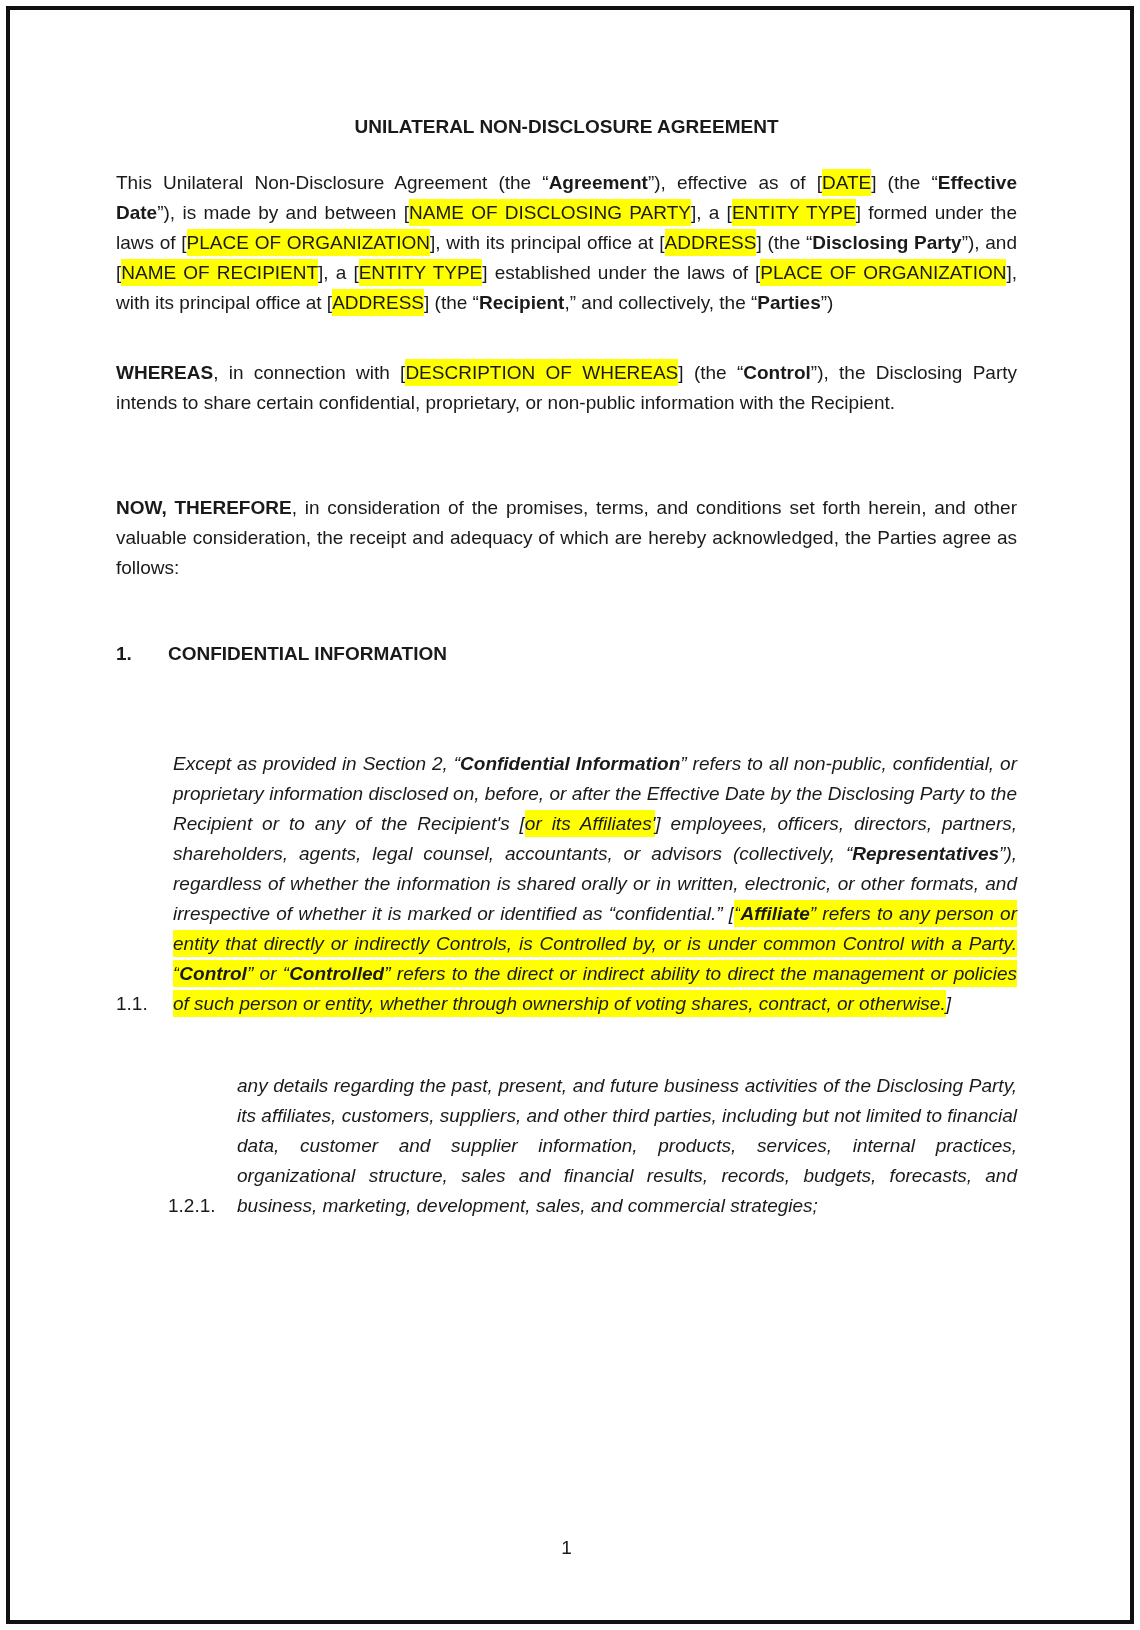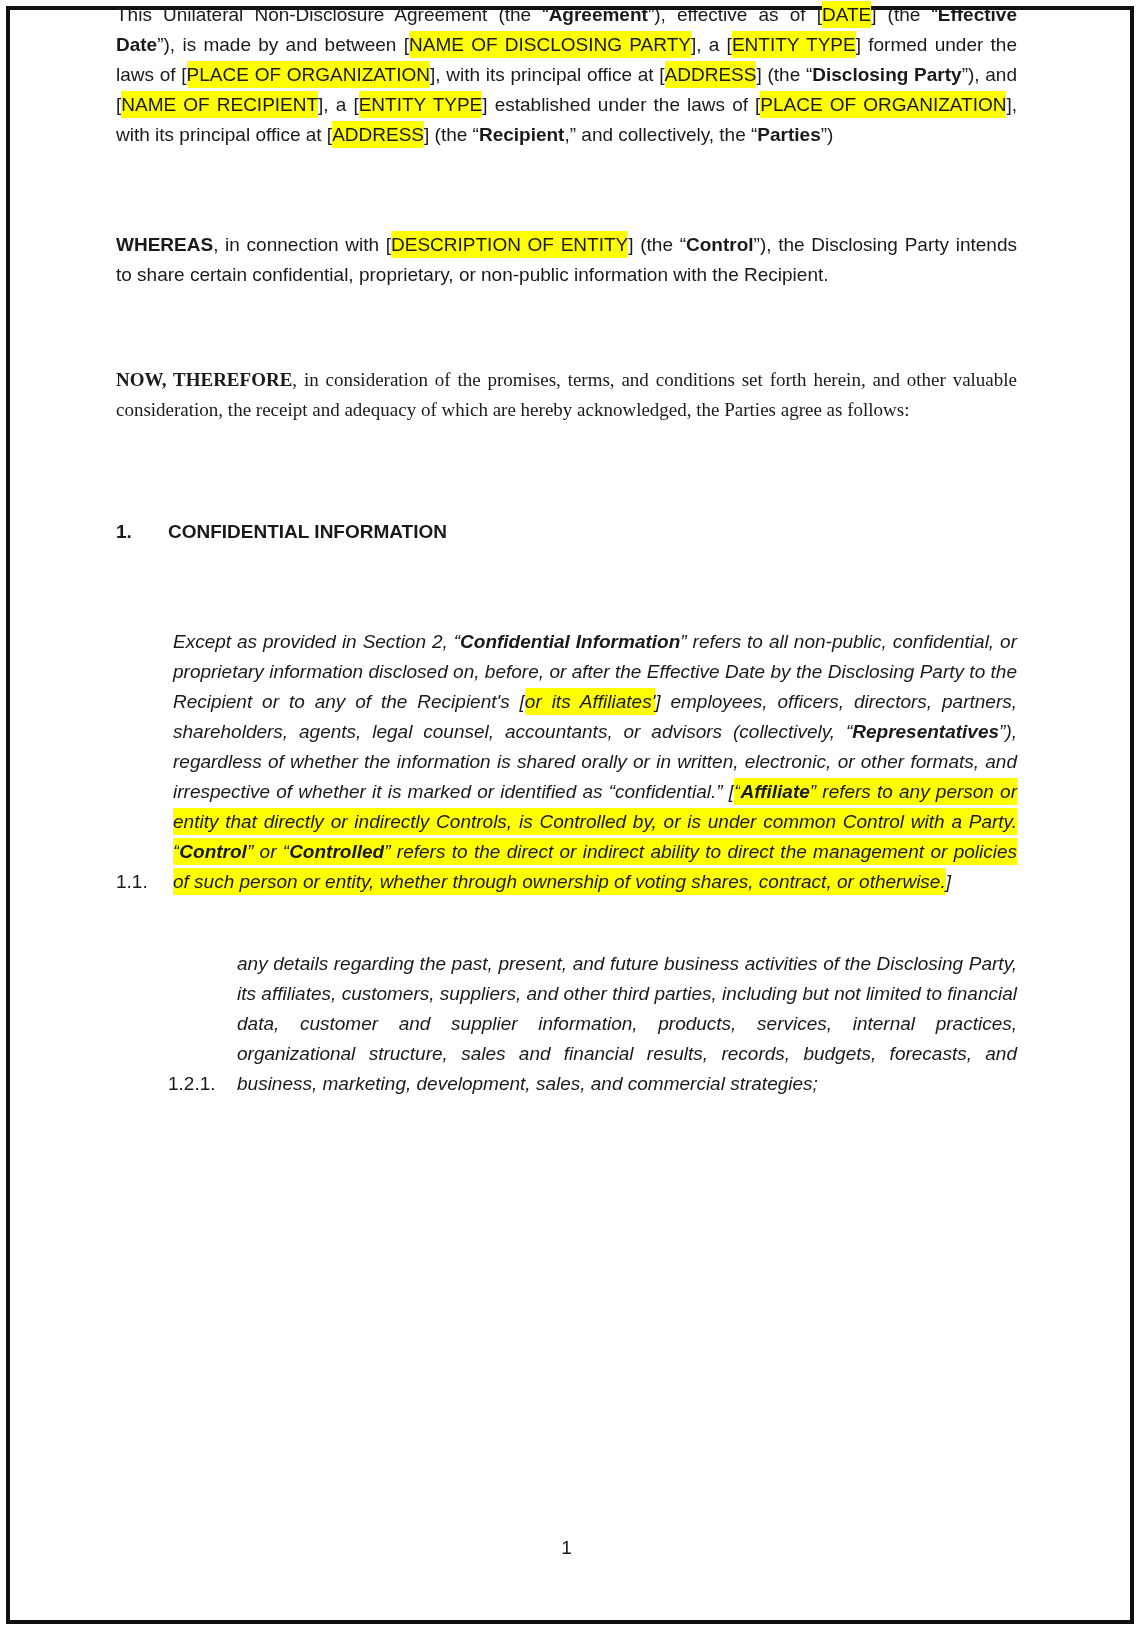--- a/index.html
+++ b/index.html
@@ -30,24 +30,24 @@
     font-weight: bold;
     font-size: 19px;
     line-height: 30px;
   }
   .para {
     font-size: 19px;
     line-height: 30px;
     text-align: justify;
     margin: 0;
   }
-  .mb-p1 { margin-bottom: 80px; }
+  .mb-p1 { margin-bottom: 40px; }
   .mb-p2 { margin-bottom: 75px; }
   .mb-p3 { margin-bottom: 75px; }
-  .mb-p4 { margin-bottom: 92px; font-family: Liberation Serif, serif; }
+  .mb-p4 { margin-bottom: 56px; }
   .heading-row {
     display: flex;
     font-weight: bold;
     font-size: 19px;
     line-height: 30px;
     margin-bottom: 80px;
   }
   .heading-row .sec-num { flex: 0 0 52px; }
   .sec-row {
     display: flex;
@@ -73,24 +73,25 @@
     line-height: 30px;
   }
 </style>
 </head>
 <body>
 
 <div class="page-frame"></div>
 
 <div class="content">
 
+  <div class="doc-title">UNILATERAL NON-DISCLOSURE AGREEMENT</div>
 
   <p class="para mb-p1"><span>This Unilateral Non-Disclosure Agreement (the “</span><span class="rb">Agreement</span><span>”), effective as of [</span><span class="rh">DATE</span><span>] (the “</span><span class="rb">Effective Date</span><span>”), is made by and between [</span><span class="rh">NAME OF DISCLOSING PARTY</span><span>], a [</span><span class="rh">ENTITY TYPE</span><span>] formed under the laws of [</span><span class="rh">PLACE OF ORGANIZATION</span><span>], with its principal office at [</span><span class="rh">ADDRESS</span><span>] (the “</span><span class="rb">Disclosing Party</span><span>”), and [</span><span class="rh">NAME OF RECIPIENT</span><span>], a [</span><span class="rh">ENTITY TYPE</span><span>] established under the laws of [</span><span class="rh">PLACE OF ORGANIZATION</span><span>], with its principal office at [</span><span class="rh">ADDRESS</span><span>] (the “</span><span class="rb">Recipient</span><span>,” and collectively, the “</span><span class="rb">Parties</span><span>”)</span></p>
 
-  <p class="para mb-p2"><span class="rb">WHEREAS</span><span>, in connection with [</span><span class="rh">DESCRIPTION OF ENTITY</span><span>] (the “</span><span class="rb">Control</span><span>”), the Disclosing Party intends to share certain confidential, proprietary, or non-public information with the Recipient.</span></p>
+  <p class="para mb-p2"><span class="rb">WHEREAS</span><span>, in connection with [</span><span class="rh">DESCRIPTION OF WHEREAS</span><span>] (the “</span><span class="rb">Control</span><span>”), the Disclosing Party intends to share certain confidential, proprietary, or non-public information with the Recipient.</span></p>
 
 
   <p class="para mb-p4"><span class="rb">NOW, THEREFORE</span><span>, in consideration of the promises, terms, and conditions set forth herein, and other valuable consideration, the receipt and adequacy of which are hereby acknowledged, the Parties agree as follows:</span></p>
 
   <div class="heading-row">
     <span class="sec-num">1.</span>
     <span class="sec-title">CONFIDENTIAL INFORMATION</span>
   </div>
 
   <div class="sec-row mb-s11">

